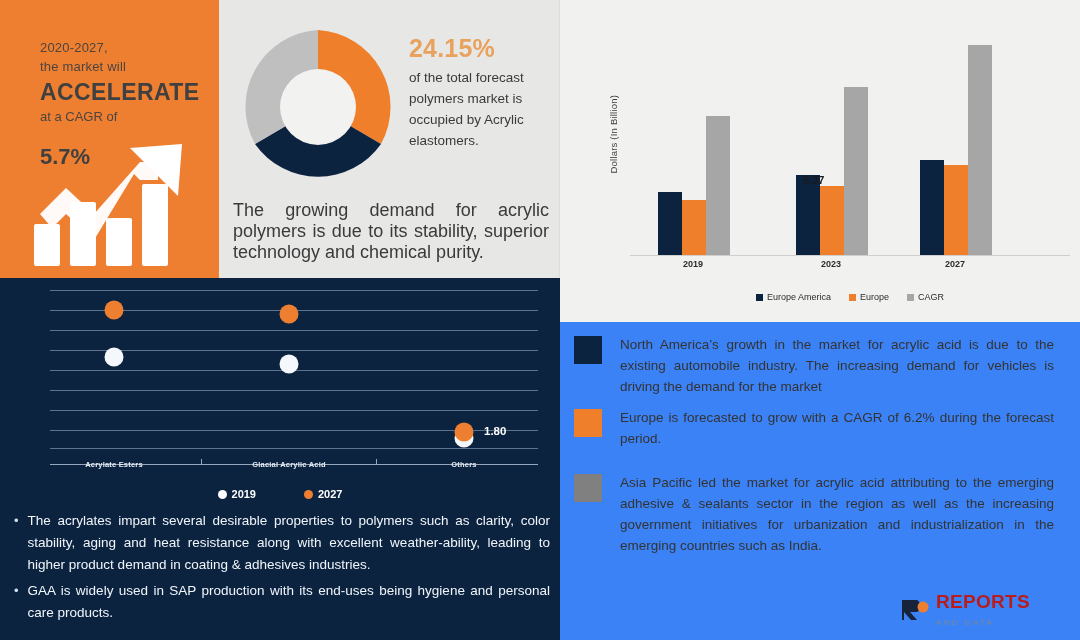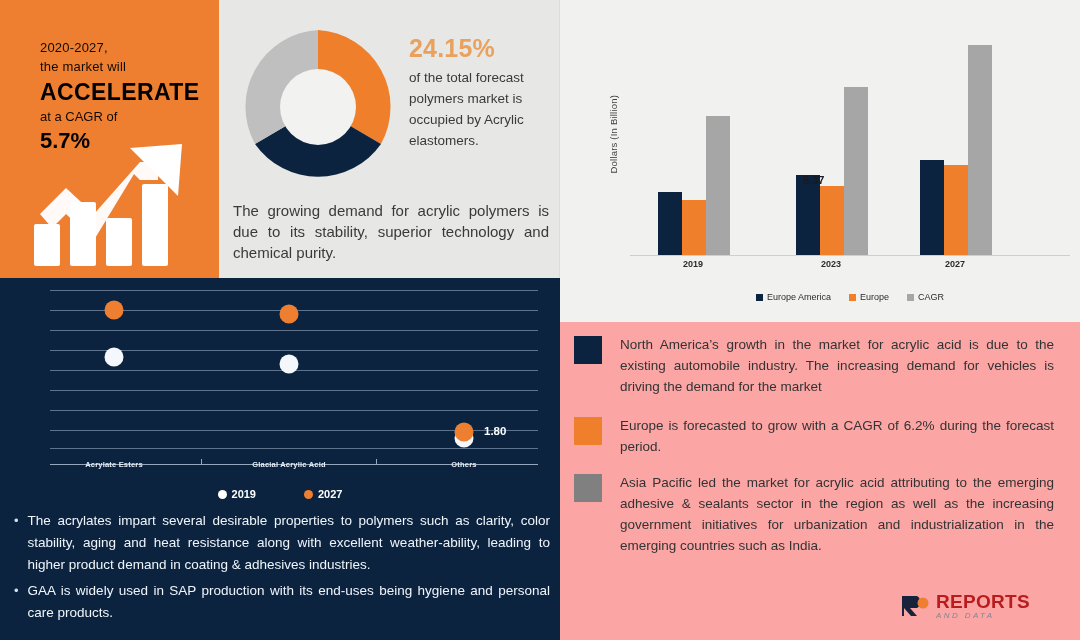--- a/index.html
+++ b/index.html
@@ -10,26 +10,26 @@
     overflow:hidden;
     position:relative;
   }
   .page { position:relative; width:1080px; height:640px; }
 
   
   .cagr-panel {
     position:absolute; left:0; top:0; width:219px; height:278px;
     background:#ee7f31; overflow:hidden;
   }
-  .cagr-text { position:absolute; left:40px; top:38px; color:#000000; }
+  .cagr-text { position:absolute; left:40px; top:38px; color:#404040; }
   .cagr-line1 { font-size:13px; line-height:19px; opacity:.93; letter-spacing:.2px; }
   .cagr-line2 { font-size:13px; line-height:19px; opacity:.93; letter-spacing:.2px; }
   .cagr-accel { font-size:23px; font-weight:bold; letter-spacing:.4px; line-height:30px; margin-top:1px; }
   .cagr-line3 { font-size:13px; line-height:20px; opacity:.93; }
-  .cagr-value { font-size:22px; font-weight:bold; line-height:26px; margin-top:1px; }
+  .cagr-value { font-size:22px; font-weight:bold; line-height:26px; margin-top:17px; }
   .growth-svg { position:absolute; left:22px; top:118px; }
 
   
   .donut-panel {
     position:absolute; left:219px; top:0; width:341px; height:278px;
     background:#e7e7e6;
   }
   .donut-wrap { position:absolute; left:14px; top:22px; width:170px; height:170px; }
   .donut-hole {
     position:absolute; left:50%; top:50%; transform:translate(-50%,-50%);
@@ -38,21 +38,21 @@
   .stat-block { position:absolute; left:190px; top:33px; width:140px; }
   .stat-pct {
     font-size:25px; font-weight:bold; line-height:30px;
     color:#e8a25e; letter-spacing:.2px;
   }
   .stat-desc {
     font-size:13.5px; line-height:21px; color:#3a3a3a; margin-top:4px;
   }
   .donut-note {
     position:absolute; left:14px; top:200px; width:316px;
-    font-size:15px; line-height:21px; color:#3a3a3a; text-align:justify;
+    font-size:18px; line-height:21px; color:#3a3a3a; text-align:justify;
   }
 
   
   .bar-panel {
     position:absolute; left:560px; top:0; width:520px; height:322px;
     background:#f1f1f0;
   }
   .bar-ylabel {
     position:absolute; left:608px; top:95px;
     writing-mode:vertical-rl; transform:rotate(180deg);
@@ -129,40 +129,40 @@
   .bullet { display:flex; gap:9px; margin-bottom:4px; }
   .bullet .mark { color:#cfe0f0; font-size:13px; line-height:22px; }
   .bullet .btxt {
     font-size:13.5px; line-height:22px; color:#f0f5fa; text-align:justify;
     flex:1;
   }
 
   
   .notes-panel {
     position:absolute; left:560px; top:322px; width:520px; height:318px;
-    background:#fca5a5;
+    background:#3b82f6;
   }
   .note-row { position:absolute; display:flex; gap:18px; width:480px; left:14px; }
   .note-sw { width:28px; height:28px; flex-shrink:0; margin-top:2px; }
   .note-sw.na { background:#0c2340; }
   .note-sw.eu { background:#ef7f2a; }
   .note-sw.apac { background:#808080; }
   .note-txt {
     font-size:13.5px; line-height:21px; color:#333333; text-align:justify; flex:1;
   }
 
   
   .logo { position:absolute; left:900px; top:592px; display:flex; align-items:center; gap:6px; }
   .logo-mark { position:relative; width:30px; height:24px; }
   .logo-text { line-height:1; }
   .logo-title {
     font-size:19px; font-weight:bold; color:#b91c1c; letter-spacing:.3px;
   }
   .logo-sub {
-    font-size:8px; color:#7d8793; letter-spacing:2.4px; margin-top:1px;font-style:italic;
+    font-size:8px; color:#7d8793; letter-spacing:2.4px; margin-top:8px;
   }
 
   .divider-v {
     position:absolute; left:559px; top:0; width:2px; height:640px; background:#dcdcdb;
   }
 </style>
 </head>
 <body>
 
 <div class="page">
@@ -303,21 +303,21 @@
         <span class="btxt">GAA is widely used in SAP production with its end-uses being hygiene and personal care products.</span>
       </div>
     </div>
   </div>
 
   <div class="notes-panel">
     <div class="note-row" style="top:12px;">
       <span class="note-sw na"></span>
       <span class="note-txt">North America’s growth in the market for acrylic acid is due to the existing automobile industry. The increasing demand for vehicles is driving the demand for the market</span>
     </div>
-    <div class="note-row" style="top:93px;">
+    <div class="note-row" style="top:85px;">
       <span class="note-sw eu"></span>
       <span class="note-txt">Europe is forecasted to grow with a CAGR of 6.2% during the forecast period.</span>
     </div>
     <div class="note-row" style="top:150px;">
       <span class="note-sw apac"></span>
       <span class="note-txt">Asia Pacific led the market for acrylic acid attributing to the emerging adhesive &amp; sealants sector in the region as well as the increasing government initiatives for urbanization and industrialization in the emerging countries such as India.</span>
     </div>
   </div>
 
   <div class="logo">

